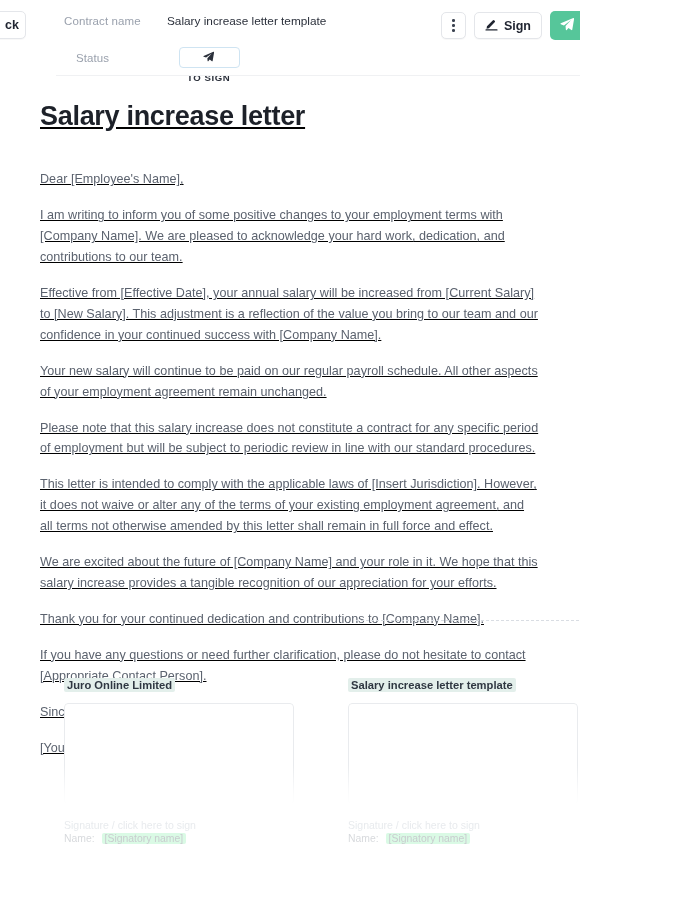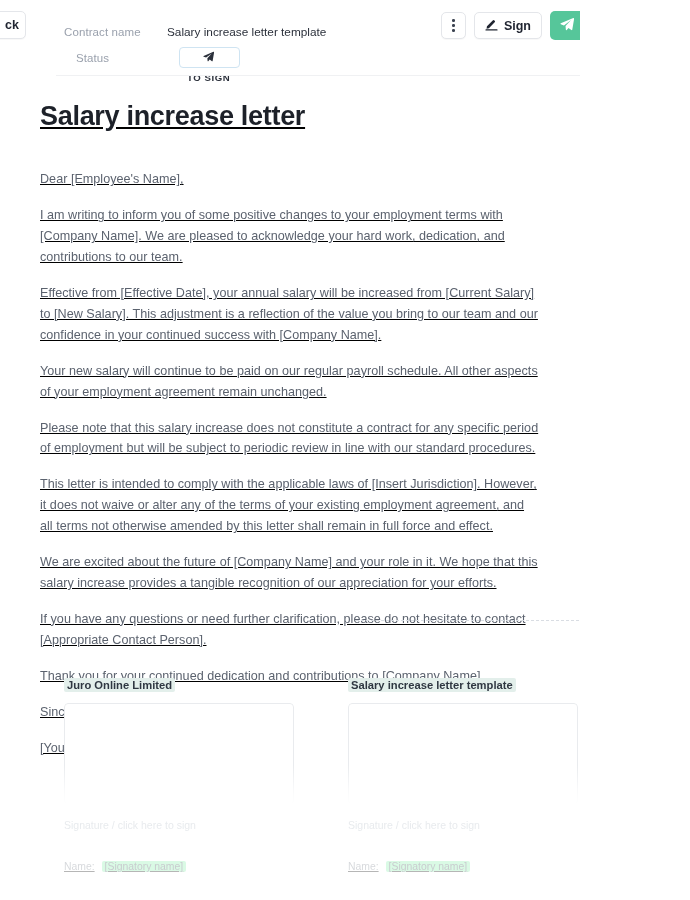--- a/index.html
+++ b/index.html
@@ -45,21 +45,21 @@
     font-weight: 700;
     color: #1f2430;
     box-shadow: 0 1px 1px rgba(16,24,40,0.03);
   }
 
   .meta-row {
     position: absolute;
     display: flex;
     align-items: center;
   }
-  .meta-row.r1 { left: 64px; top: 25px; }
+  .meta-row.r1 { left: 64px; top: 14px; }
   .meta-row.r2 { left: 76px; top: 47px; }
 
   .meta-label {
     width: 103px;
     font-size: 11.5px;
     color: #9aa1ad;
     letter-spacing: 0.1px;
     white-space: nowrap;
   }
 
@@ -239,26 +239,25 @@
 
   .sig-hint {
     margin-top: 15px;
     font-size: 10.5px;
     color: #dfe3e7;
     opacity: 0.72;
     white-space: nowrap;
   }
 
   .sig-field-row {
-    margin-top: 30px;
+    margin-top: 2px;
     display: flex;
     align-items: flex-end;
     gap: 7px;
     opacity: 0.30;
-    text-decoration: underline;
   }
   .sig-field-key {
     font-size: 10.4px;
     color: #7b828d;
     white-space: nowrap;
   }
   .sig-field-val {
     font-size: 10.4px;
     color: #4d5560;
     background: #86efac;
@@ -343,22 +342,22 @@
     <div class="doc-title">Salary increase letter</div>
 
     <div class="doc-body">
       <p class="para">Dear [Employee's Name],</p>
       <p class="para">I am writing to inform you of some positive changes to your employment terms with [Company Name]. We are pleased to acknowledge your hard work, dedication, and contributions to our team.</p>
       <p class="para">Effective from [Effective Date], your annual salary will be increased from [Current Salary] to [New Salary]. This adjustment is a reflection of the value you bring to our team and our confidence in your continued success with [Company Name].</p>
       <p class="para">Your new salary will continue to be paid on our regular payroll schedule. All other aspects of your employment agreement remain unchanged.</p>
       <p class="para">Please note that this salary increase does not constitute a contract for any specific period of employment but will be subject to periodic review in line with our standard procedures.</p>
       <p class="para">This letter is intended to comply with the applicable laws of [Insert Jurisdiction]. However, it does not waive or alter any of the terms of your existing employment agreement, and all terms not otherwise amended by this letter shall remain in full force and effect.</p>
       <p class="para">We are excited about the future of [Company Name] and your role in it. We hope that this salary increase provides a tangible recognition of our appreciation for your efforts.</p>
+      <p class="para">Thank you for your continued dedication and contributions to [Company Name].</p>
       <p class="para">If you have any questions or need further clarification, please do not hesitate to contact [Appropriate Contact Person].</p>
-      <p class="para">Thank you for your continued dedication and contributions to [Company Name].</p>
       <p class="para">Sincerely,</p>
       <p class="para">[Your Name] [Your Title]</p>
     </div>
   </div>
 
   <div class="sig-area">
 
     <div class="sig-col">
       <div class="sig-party">Juro Online Limited</div>
       <div class="sig-pad"></div>

